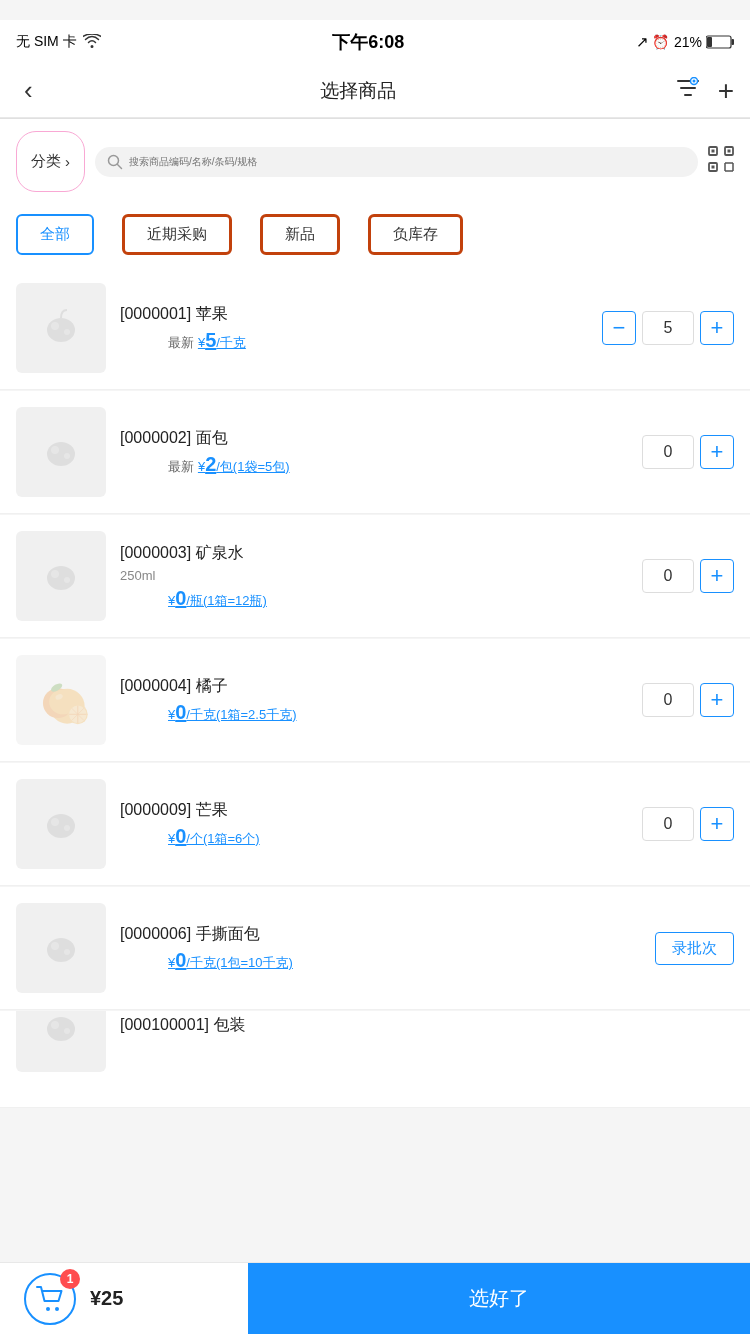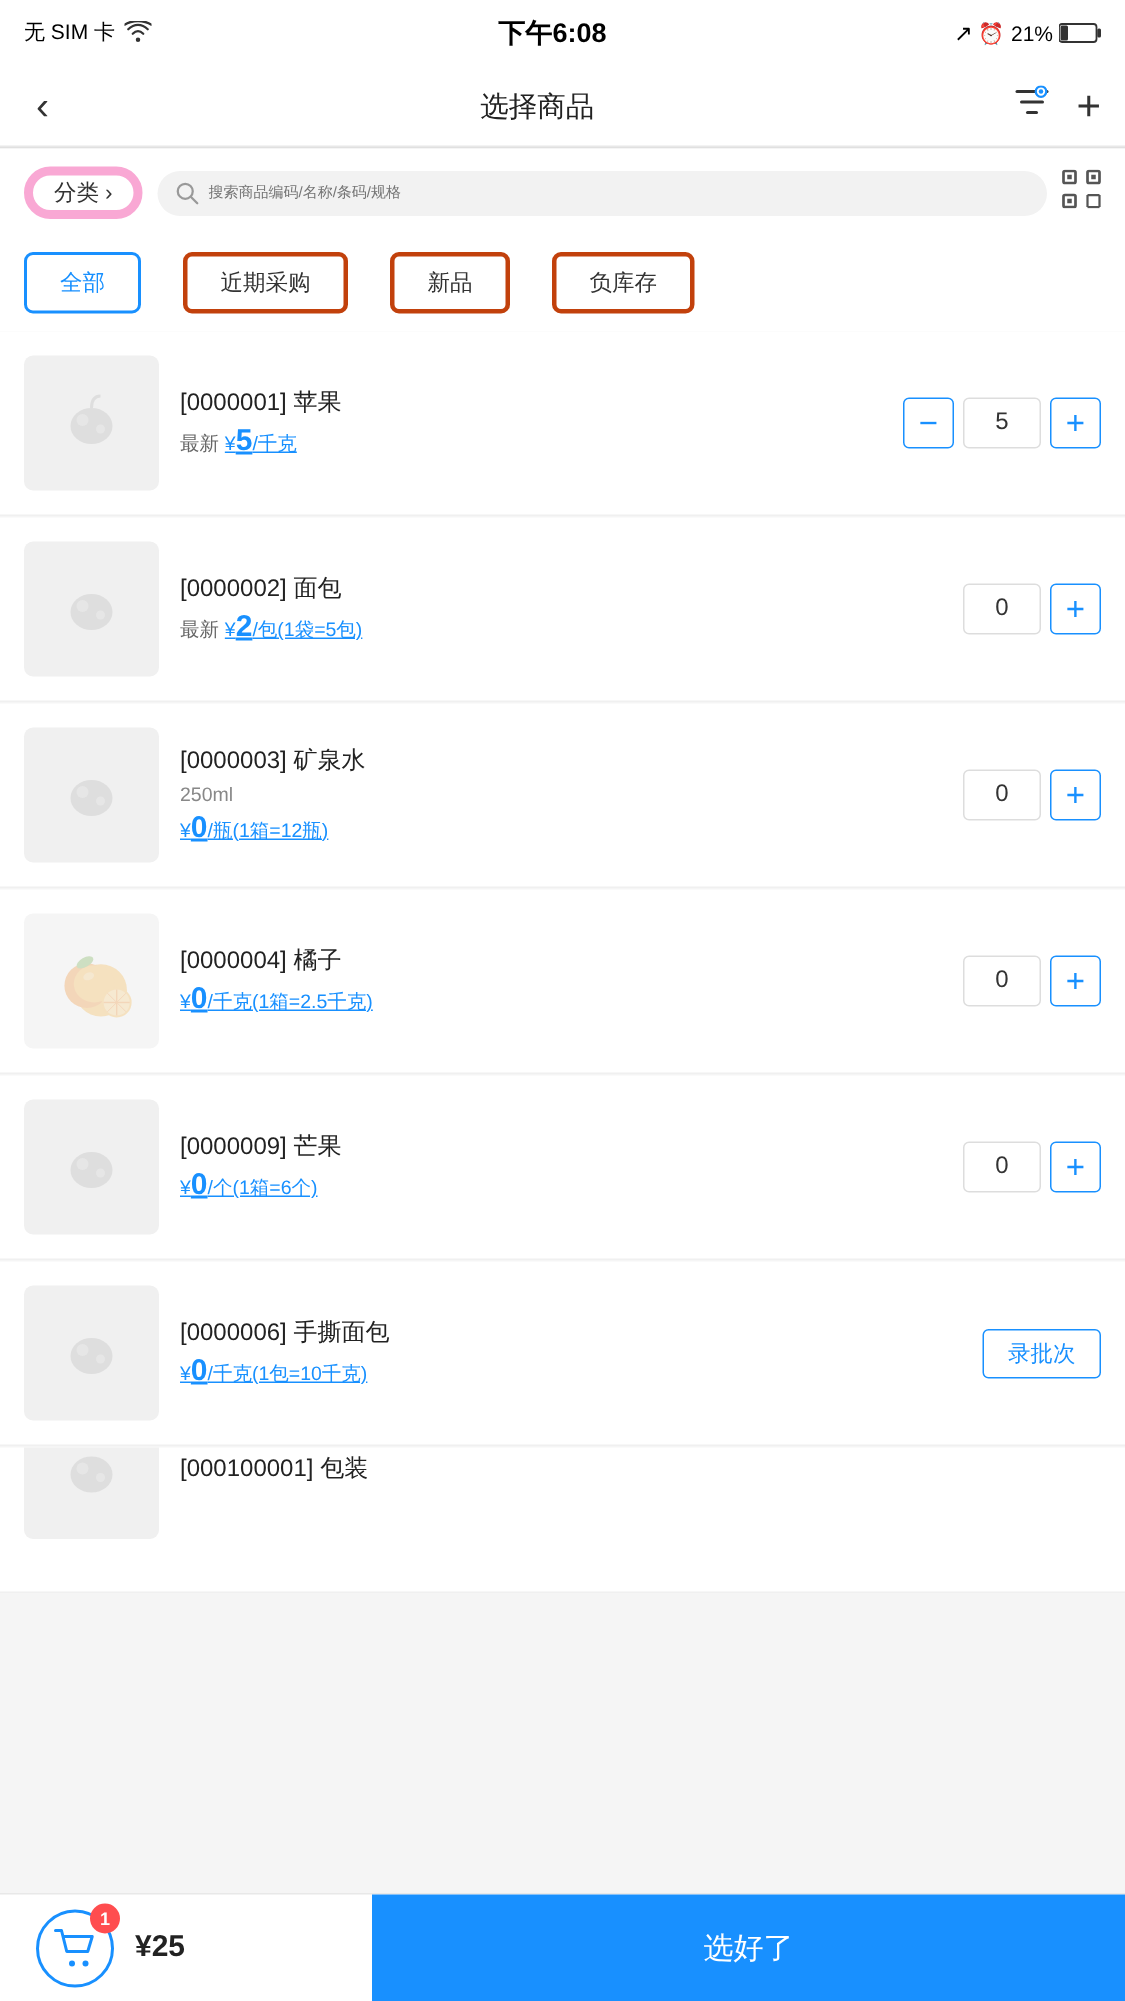--- a/index.html
+++ b/index.html
@@ -15,20 +15,21 @@
     
     .status-bar {
       background: #fff;
       height: 44px;
       display: flex;
       align-items: center;
       justify-content: space-between;
       padding: 0 16px;
       font-size: 15px;
       font-weight: 500;
+      margin-top: 20px;
     }
     .status-left { display: flex; align-items: center; gap: 6px; font-size: 14px; }
     .status-time { font-size: 18px; font-weight: 600; }
     .status-right { display: flex; align-items: center; gap: 4px; font-size: 14px; }
 
     
     .nav-bar {
       background: #fff;
       height: 54px;
       display: flex;
@@ -69,23 +70,23 @@
     .filter-row {
       background: #fff;
       padding: 12px 16px;
       display: flex;
       align-items: center;
       gap: 10px;
     }
     .category-btn {
       display: flex;
       align-items: center;
-      border: 6px solid #f9a8d4;
+      border: 1px solid #f9a8d4;
       border-radius: 20px;
-      padding: 2px 14px;
+      padding: 20px 14px;
       font-size: 15px;
       color: #333;
       background: #fff;
       cursor: pointer;
       white-space: nowrap;
       gap: 4px;
     }
     .search-container {
       flex: 1;
       display: flex;
@@ -174,20 +175,21 @@
       font-weight: 400;
     }
     .product-spec {
       font-size: 13px;
       color: #888;
       margin-bottom: 4px;
     }
     .product-price {
       font-size: 14px;
       color: #333;
+      margin-left: 48px;
     }
     .product-price .price-label {
       color: #666;
       font-size: 13px;
     }
     .product-price .currency {
       color: #1890ff;
       font-size: 13px;
       text-decoration: underline;
     }

